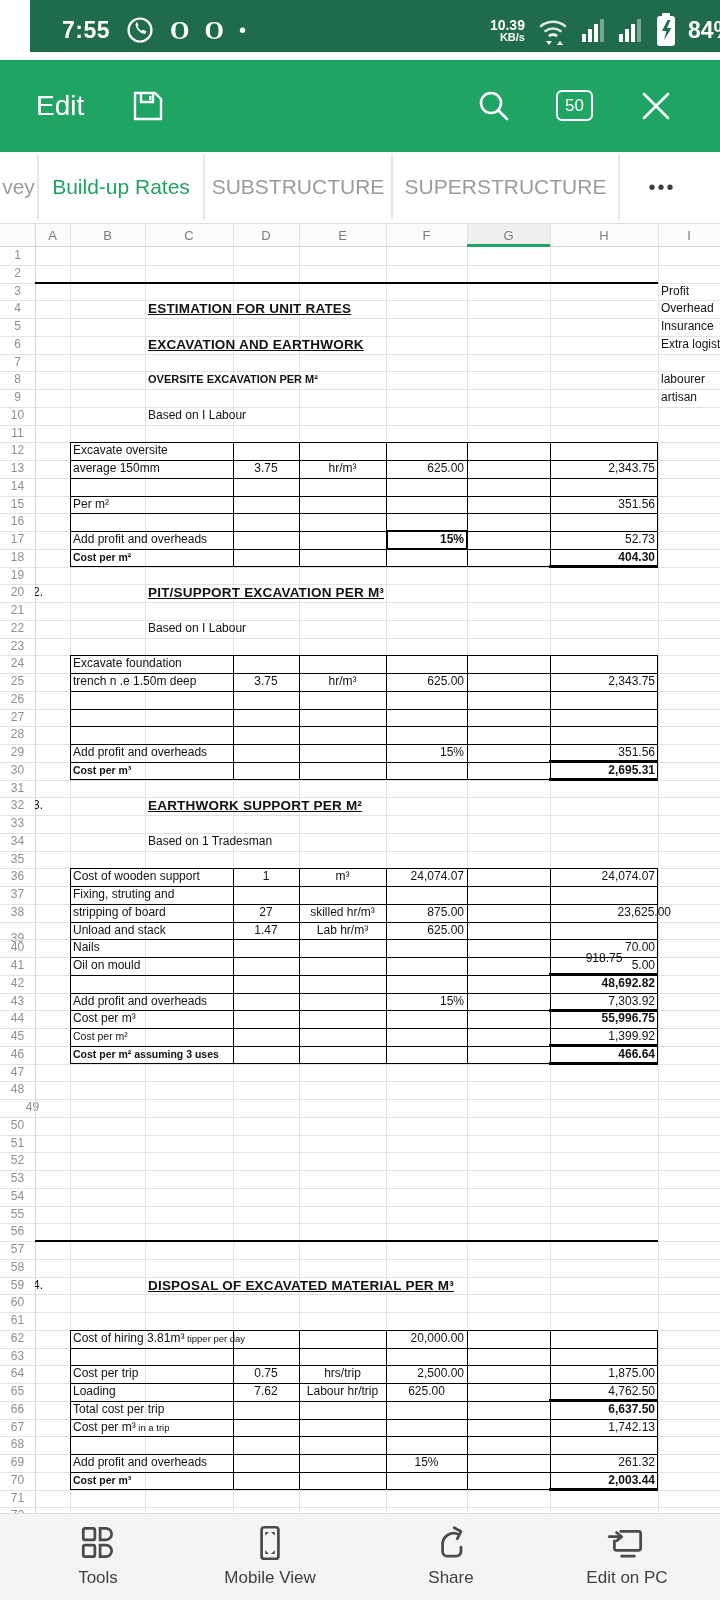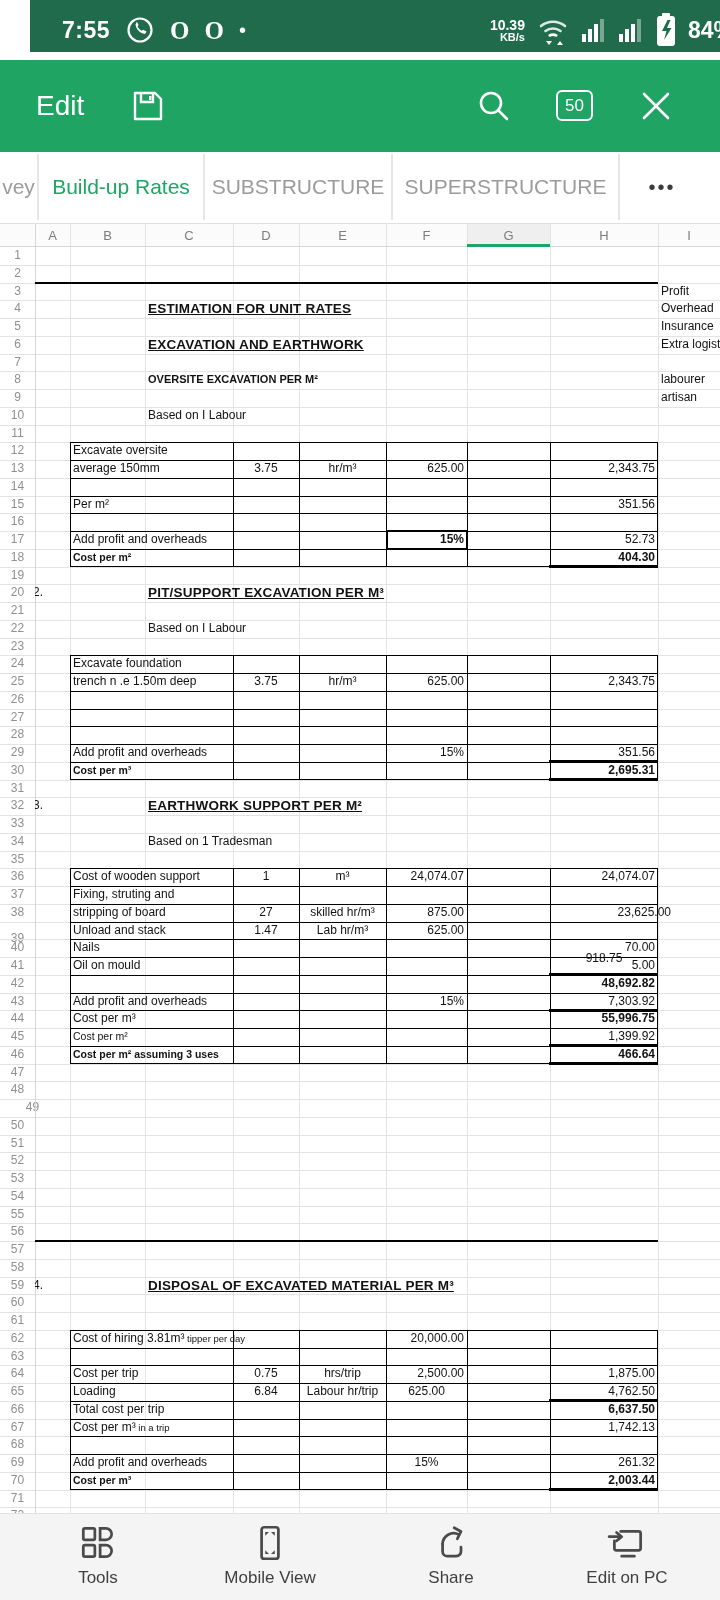--- a/index.html
+++ b/index.html
@@ -440,21 +440,21 @@
       </div>
       <div class="cell hdr" style="left: 145px; top: 1276.5px; width: 322px; height: 17.75px; line-height: 17.75px; text-align: left;"><span>DISPOSAL  OF EXCAVATED MATERIAL PER M³</span></div>
       <div class="cell" style="left: 70px; top: 1329.75px; width: 163px; height: 17.75px; line-height: 17.75px; text-align: left;"><span>Cost of hiring 3.81m³</span><span class="suf"> tipper per day</span></div>
       <div class="cell" style="left: 386px; top: 1329.75px; width: 81px; height: 17.75px; line-height: 17.75px; text-align: right;"><span>20,000.00</span></div>
       <div class="cell" style="left: 70px; top: 1365.25px; width: 75px; height: 17.75px; line-height: 17.75px; text-align: left;"><span>Cost per trip</span></div>
       <div class="cell" style="left: 233px; top: 1365.25px; width: 66px; height: 17.75px; line-height: 17.75px; text-align: center;"><span>0.75</span></div>
       <div class="cell" style="left: 299px; top: 1365.25px; width: 87px; height: 17.75px; line-height: 17.75px; text-align: center;"><span>hrs/trip</span></div>
       <div class="cell" style="left: 386px; top: 1365.25px; width: 81px; height: 17.75px; line-height: 17.75px; text-align: right;"><span>2,500.00</span></div>
       <div class="cell" style="left: 550px; top: 1365.25px; width: 108px; height: 17.75px; line-height: 17.75px; text-align: right;"><span>1,875.00</span></div>
       <div class="cell" style="left: 70px; top: 1383px; width: 75px; height: 17.75px; line-height: 17.75px; text-align: left;"><span>Loading</span></div>
-      <div class="cell" style="left: 233px; top: 1383px; width: 66px; height: 17.75px; line-height: 17.75px; text-align: center;"><span>6.84</span></div>
+      <div class="cell" style="left: 233px; top: 1383px; width: 66px; height: 17.75px; line-height: 17.75px; text-align: center;"><span>7.62</span></div>
       <div class="cell" style="left: 299px; top: 1383px; width: 87px; height: 17.75px; line-height: 17.75px; text-align: center;"><span>Labour hr/trip</span></div>
       <div class="cell" style="left: 386px; top: 1383px; width: 81px; height: 17.75px; line-height: 17.75px; text-align: center;"><span>625.00</span></div>
       <div class="cell" style="left: 550px; top: 1383px; width: 108px; height: 17.75px; line-height: 17.75px; text-align: right;"><span>4,762.50</span></div>
       <div class="cell" style="left: 70px; top: 1400.75px; width: 163px; height: 17.75px; line-height: 17.75px; text-align: left;"><span>Total cost per trip</span></div>
       <div class="cell b" style="left: 550px; top: 1400.75px; width: 108px; height: 17.75px; line-height: 17.75px; text-align: right;"><span>6,637.50</span></div>
       <div class="cell" style="left: 70px; top: 1418.5px; width: 75px; height: 17.75px; line-height: 17.75px; text-align: left;"><span>Cost per m³</span><span class="suf"> in a trip</span></div>
       <div class="cell" style="left: 550px; top: 1418.5px; width: 108px; height: 17.75px; line-height: 17.75px; text-align: right;"><span>1,742.13</span></div>
       <div class="cell" style="left: 70px; top: 1454px; width: 163px; height: 17.75px; line-height: 17.75px; text-align: left;"><span>Add profit and overheads</span></div>
       <div class="cell" style="left: 386px; top: 1454px; width: 81px; height: 17.75px; line-height: 17.75px; text-align: center;"><span>15%</span></div>
       <div class="cell" style="left: 550px; top: 1454px; width: 108px; height: 17.75px; line-height: 17.75px; text-align: right;"><span>261.32</span></div>

